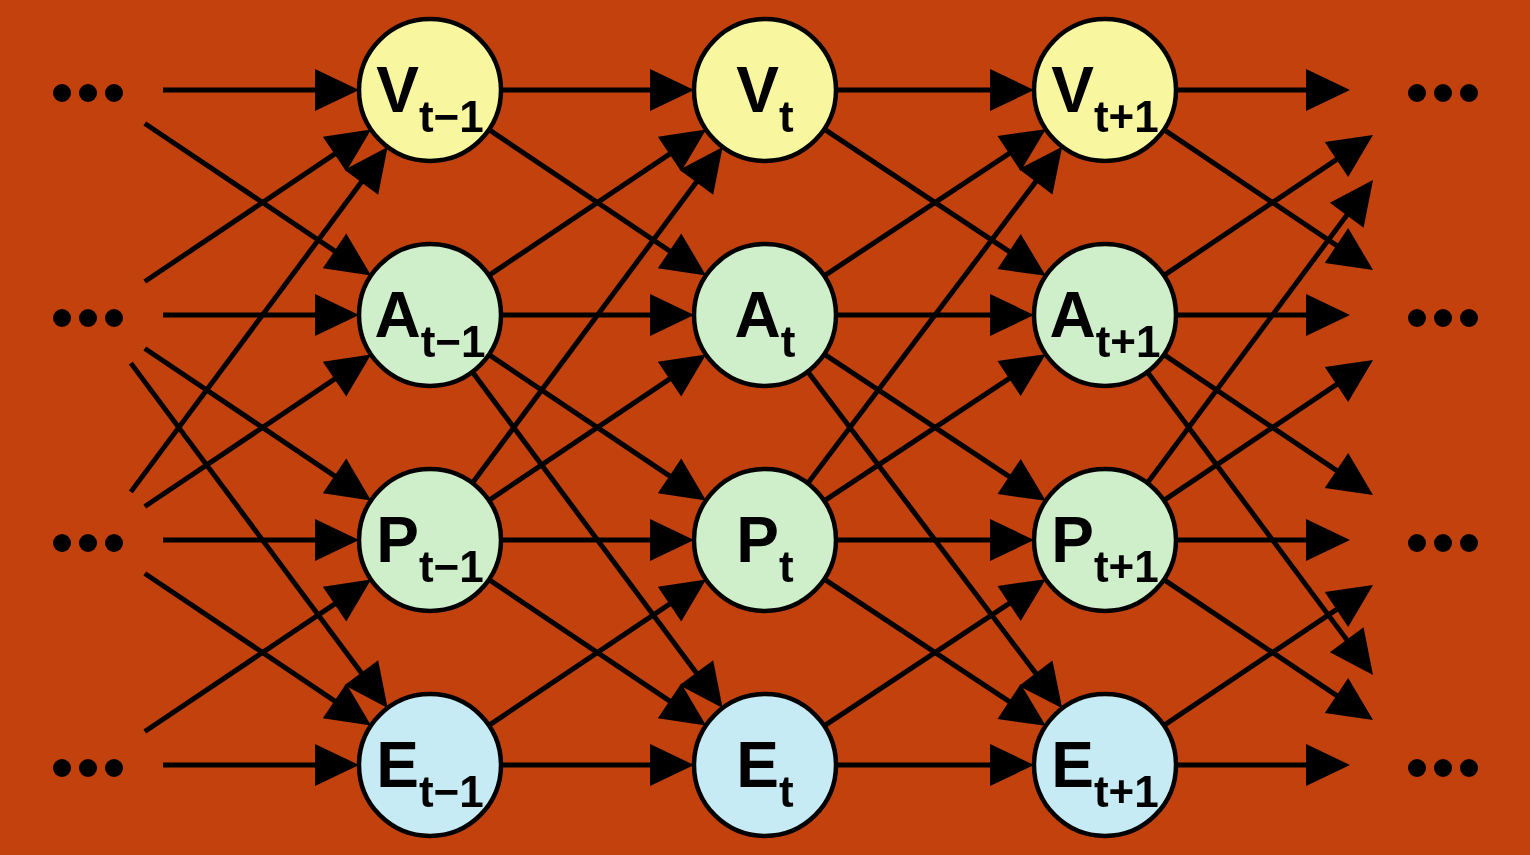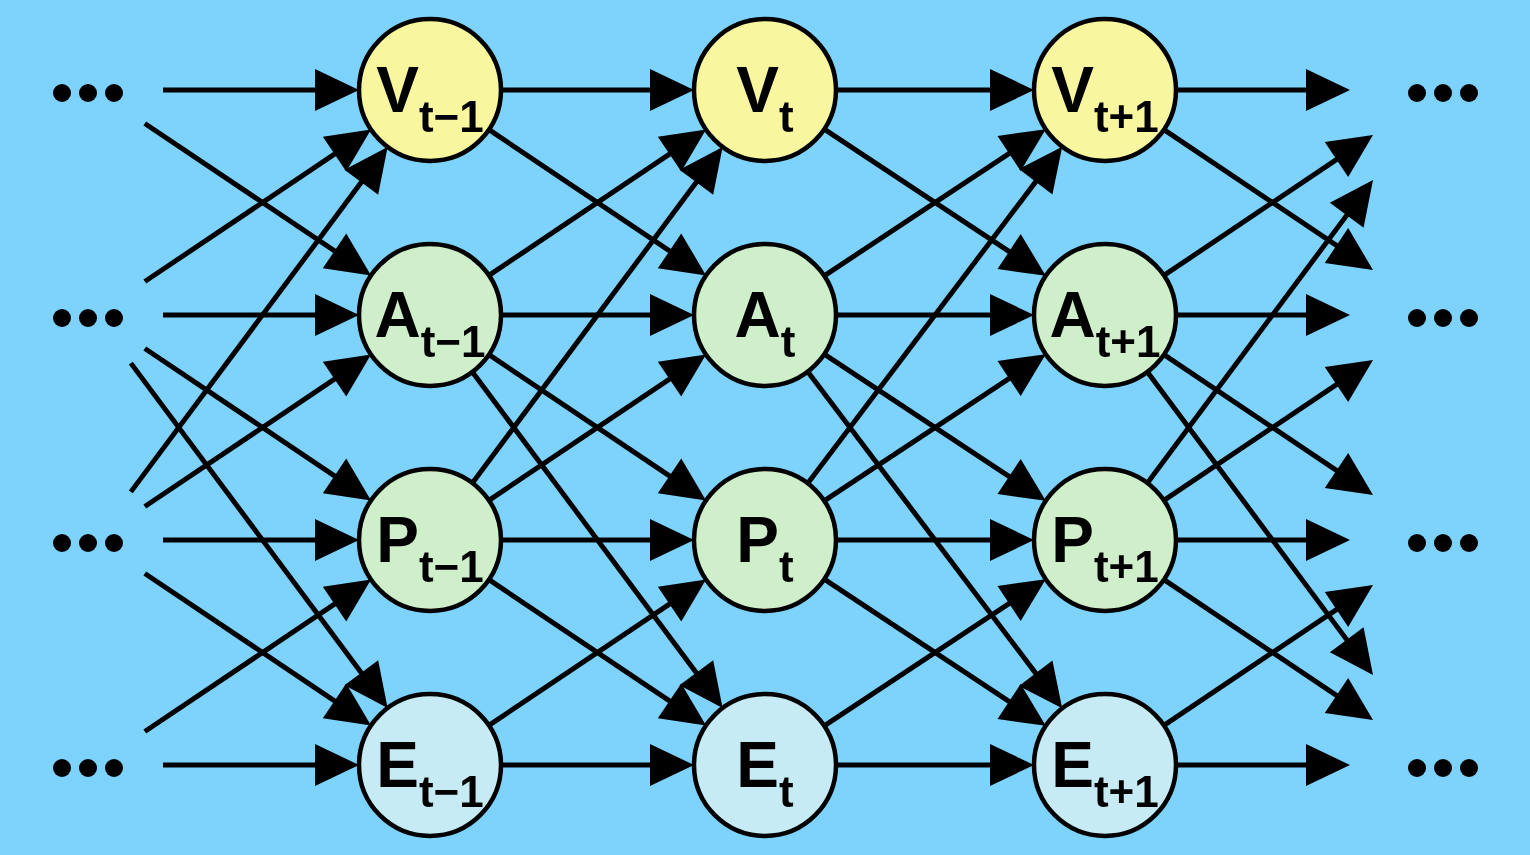--- a/index.html
+++ b/index.html
@@ -8,21 +8,21 @@
     background: #ffffff;
     width: 1530px;
     height: 855px;
     overflow: hidden;
     font-family: "Liberation Sans", sans-serif;
   }
   .stage {
     position: relative;
     width: 1530px;
     height: 855px;
-    background: #7dd3fc;
+    background: #c2410c;
   }
   svg { display: block; }
   text { user-select: none; }
 </style>
 </head>
 <body>
 
 <div class="stage">
   <svg id="diagram" width="1530" height="855" viewBox="0 0 1530 855" xmlns="http://www.w3.org/2000/svg">
       <g>

